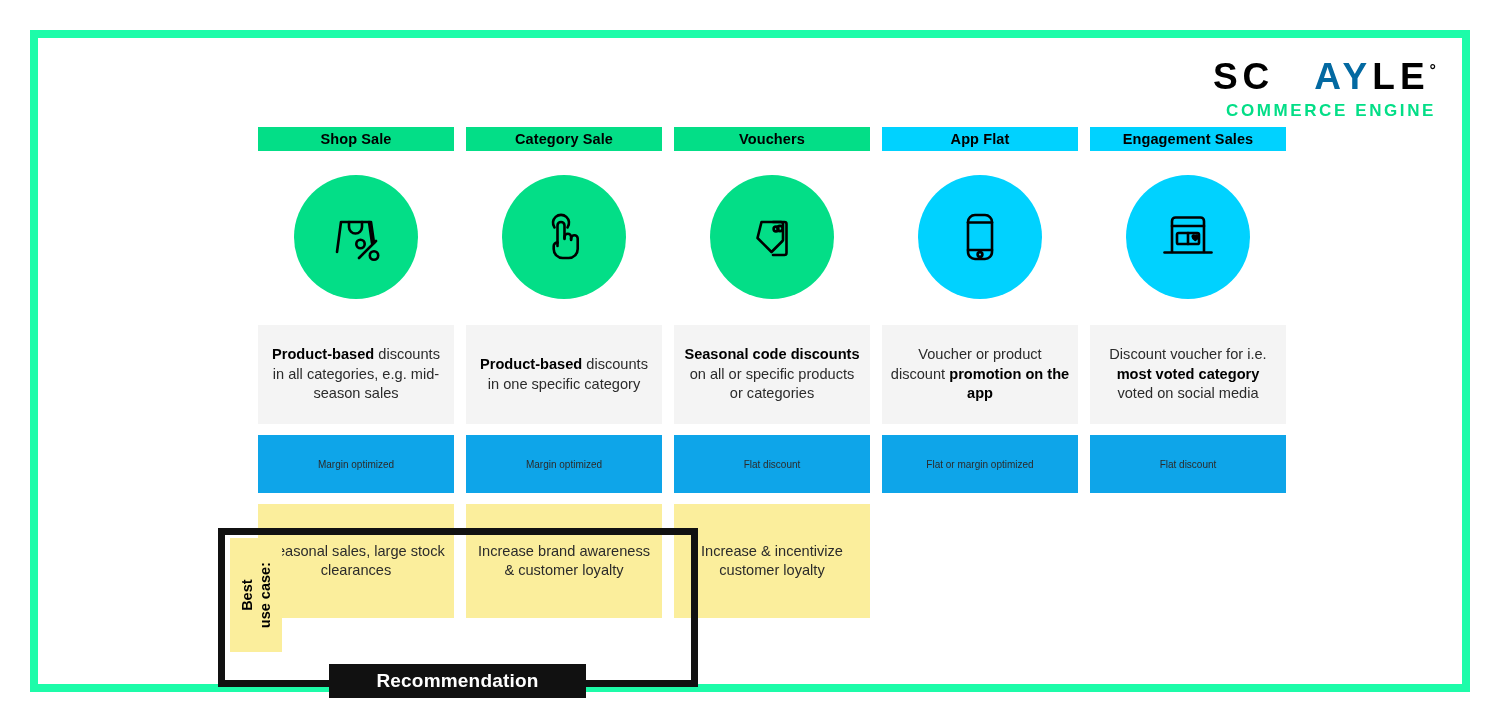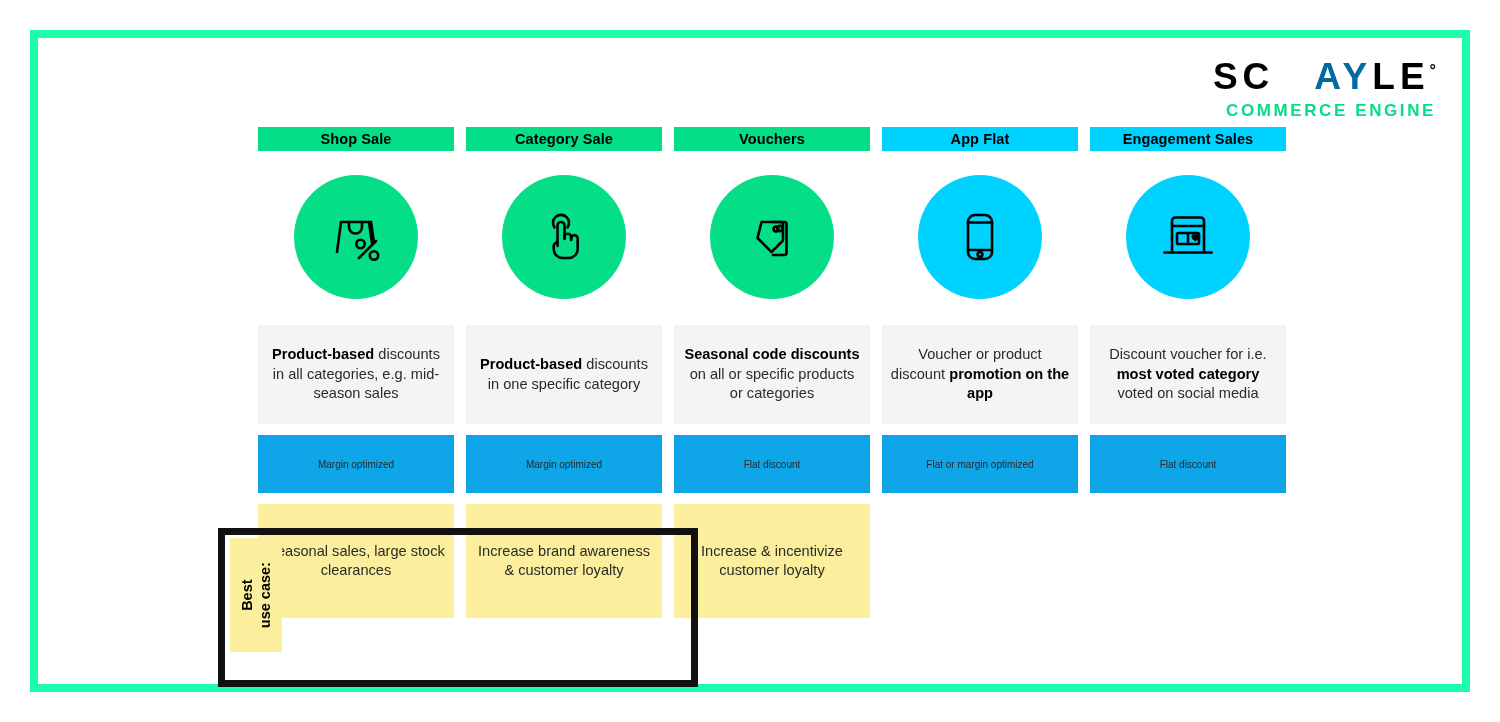--- a/index.html
+++ b/index.html
@@ -287,14 +287,15 @@
   </div>
 
   <div id="best-label">
     <div class="vert">
       <div>Best</div>
       <div>use case:</div>
     </div>
   </div>
 
   <div id="rec-box"></div>
+  <div id="rec-badge">Recommendation</div>
 
 </div>
 
 </body></html>

